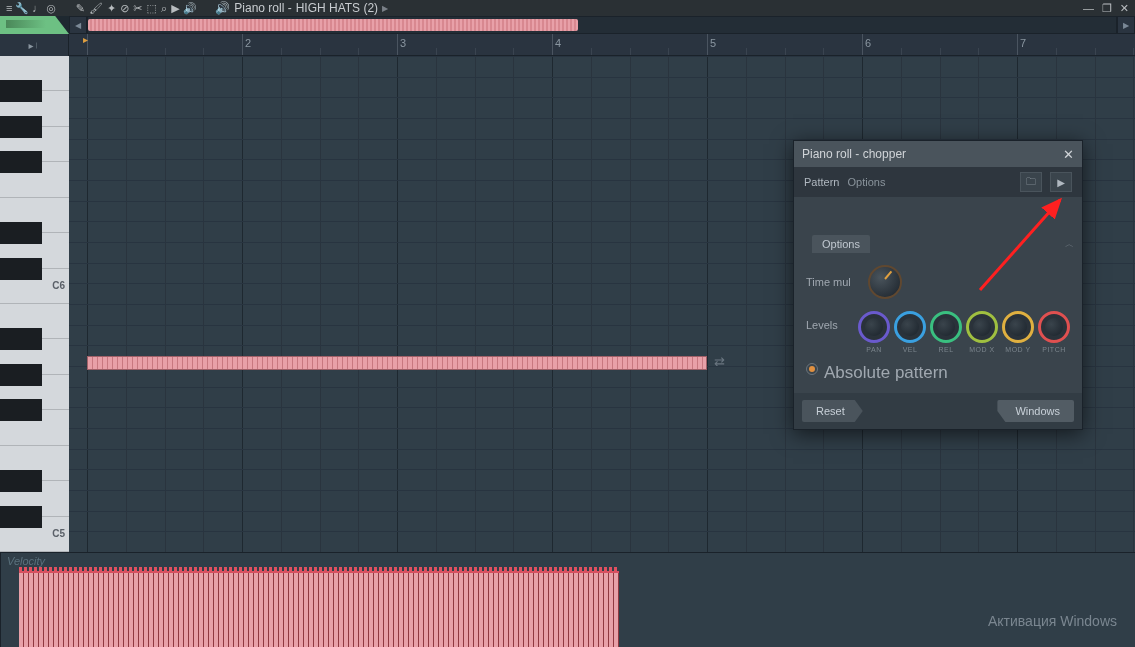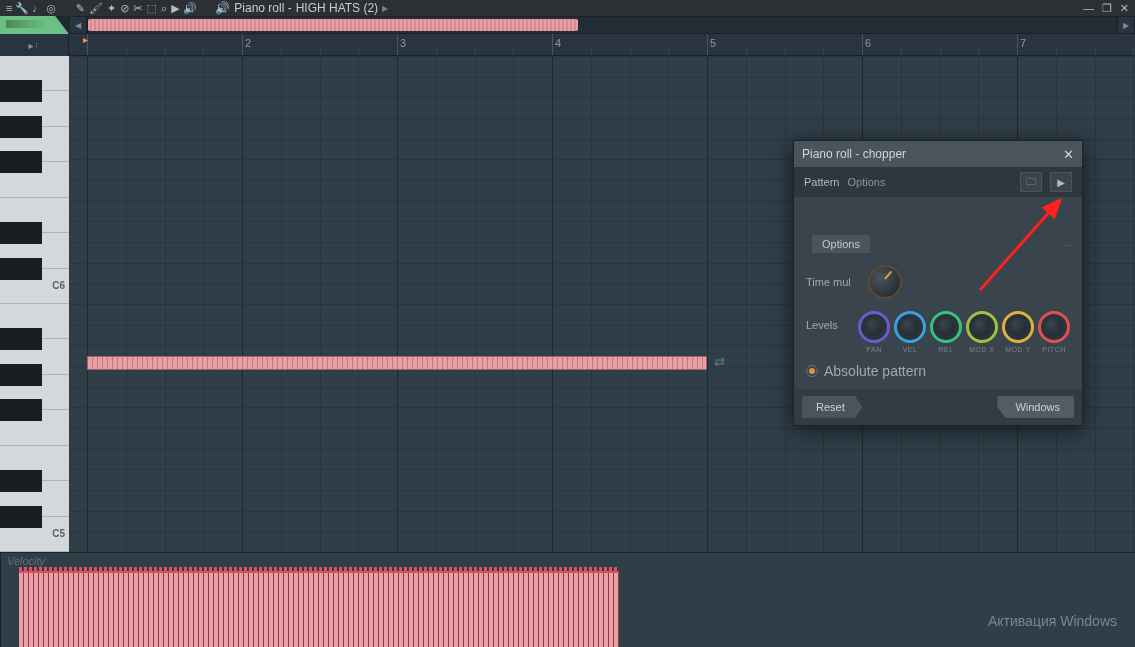--- a/index.html
+++ b/index.html
@@ -67,21 +67,21 @@
 .dialog .knob-row .klabel { color: #a0a8b0; font-size: 11px; width: 52px; }
 .dialog .knob { width: 28px; height: 28px; border-radius: 50%; background: radial-gradient(circle at 35% 35%, #4a545c, #1a222a); border: 2px solid #2a323a; position: relative; }
 .dialog .knob.big { width: 34px; height: 34px; border-color: #604830; }
 .dialog .knob .pointer { position: absolute; left: 50%; top: 2px; width: 2px; height: 10px; background: #e0a040; transform-origin: bottom center; }
 .dialog .levels-row { display: flex; align-items: flex-start; gap: 4px; }
 .dialog .levels-row .klabel { color: #a0a8b0; font-size: 11px; width: 52px; padding-top: 8px; }
 .dialog .level-knob { display: flex; flex-direction: column; align-items: center; gap: 3px; }
 .dialog .level-knob .ring { width: 32px; height: 32px; border-radius: 50%; border: 3px solid; background: #2a323a; display:flex; align-items:center; justify-content:center; }
 .dialog .level-knob .ring::after { content:''; width: 18px; height: 18px; border-radius:50%; background: radial-gradient(circle at 35% 35%, #3a444c, #1a222a); }
 .dialog .level-knob .cap { font-size: 7px; color: #7a848c; letter-spacing: 0.5px; }
-.dialog .radio-row { display: flex; align-items: center; gap: 6px; margin-top: 10px; color: #a0a8b0; font-size: 14px; }
+.dialog .radio-row { display: flex; gap: 6px; margin-top: 10px; color: #a0a8b0; font-size: 17px; }
 .dialog .radio { width: 12px; height: 12px; border-radius: 50%; border: 1px solid #6a747c; display: flex; align-items: center; justify-content: center; }
 .dialog .radio.sel::after { content: ''; width: 6px; height: 6px; border-radius: 50%; background: #e09040; }
 .dialog .dlg-footer { height: 36px; background: #323c44; display: flex; align-items: center; padding: 0 8px; gap: 8px; }
 .dialog .dlg-footer .btn { background: #4a545c; color: #c8d0d8; font-size: 11px; padding: 5px 14px; border-radius: 2px; cursor: pointer; position: relative; }
 .dialog .dlg-footer .btn.accept { margin-left: auto; clip-path: polygon(0 0, 100% 0, 100% 100%, 8px 100%, 0 50%); padding-left: 18px; background: #525c64; }
 .dialog .dlg-footer .btn.reset { clip-path: polygon(0 0, calc(100% - 8px) 0, 100% 50%, calc(100% - 8px) 100%, 0 100%); padding-right: 18px; }
 
 .arrow-annot { position: absolute; pointer-events: none; }
 .swap-icon { position: absolute; color: #6a7680; font-size: 13px; }
 </style>

